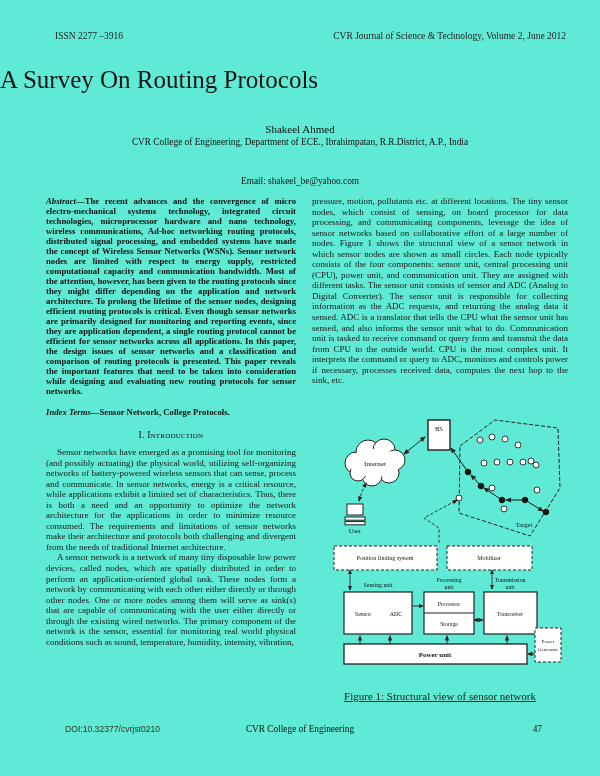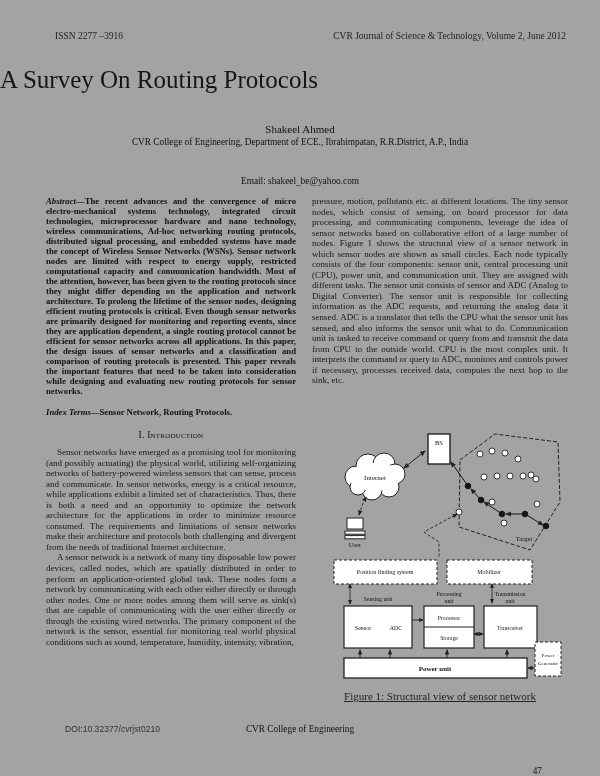--- a/index.html
+++ b/index.html
@@ -1,66 +1,66 @@
 <!DOCTYPE html>
 <html><head>
 <meta charset="utf-8">
 <style>
   * { margin:0; padding:0; box-sizing:border-box; }
   html,body { background:#e8e8e8; }
   .page {
-    position:relative; width:600px; height:776px; background:#a3a3a3;
+    position:relative; width:600px; height:776px; background:#5eead4;
     font-family:"Liberation Serif", serif; color:#111; overflow:hidden;
     margin:0 auto;
   }
   .hdr { position:absolute; top:31px; left:55px; right:34px;
          display:flex; justify-content:space-between; font-size:9.5px; color:#222; }
   .title { position:absolute; top:66px; left:0; width:600px; text-align:left;
            font-size:25px; line-height:27px; font-weight:400; color:#151515; }
   .author { position:absolute; top:123px; left:0; width:600px; text-align:center; font-size:11px; }
   .affil  { position:absolute; top:137px; left:0; width:600px; text-align:center; font-size:9.3px; }
   .email  { position:absolute; top:148px; left:0; width:600px; text-align:center; font-size:9.3px;margin-top:28px; }
   .col { position:absolute; top:196px; }
   .col.left  { left:46px;  width:250px; }
   .col.right { left:312px; width:256px; }
   p.abs { font-size:8.7px; line-height:10px; font-weight:bold; text-align:justify; }
   p.abs .lab, p.idx .lab { font-style:italic; }
   p.idx { font-size:8.7px; line-height:10px; font-weight:bold; text-align:justify; margin-top:11px; }
   h2.sec { font-size:9.6px; font-weight:400; text-align:center; margin:12px 0 7px 0; letter-spacing:.2px; }
   h2.sec .sc { font-variant:small-caps; }
   p.body { font-size:9px; line-height:10.55px; text-align:justify; color:#171717; }
   p.indent { text-indent:11px; }
-  .fig { position:absolute; left:332px; top:430px; width:230px; height:250px; }
+  .fig { position:absolute; left:332px; top:416px; width:230px; height:250px; }
   svg text { font-family:"Liberation Serif", serif; fill:#151515; }
   .caption { position:absolute; left:312px; top:690px; width:256px; text-align:center; font-size:11px; color:#222;text-decoration:underline; }
   .footer { position:absolute; top:724px; left:0; width:600px; height:14px; font-size:9px; }
   .doi { position:absolute; left:65px; top:0; font-family:"Liberation Sans", sans-serif; font-size:8.6px; color:#333; }
   .pub { position:absolute; left:0; right:0; text-align:center; top:0; font-size:9.3px; }
-  .pageno { position:absolute; right:58px; top:0; font-size:9.3px;margin-top:42px; }
+  .pageno { position:absolute; right:58px; top:0; font-size:9.3px; }
 </style>
 </head>
 <body>
 
 <div class="page">
 
   <div class="hdr">
     <span>ISSN 2277 –3916</span>
     <span>CVR Journal of Science &amp; Technology, Volume 2, June 2012</span>
   </div>
 
   <h1 class="title">
     <span>A Survey On Routing Protocols</span><br>
   </h1>
   <div class="author">Shakeel Ahmed</div>
   <div class="affil">CVR College of Engineering, Department of ECE., Ibrahimpatan, R.R.District, A.P., India</div>
   <div class="email">Email: shakeel_be@yahoo.com</div>
 
   <div class="col left">
     <p class="abs"><span class="lab">Abstract</span><span>—The recent advances and the convergence of micro electro-mechanical systems technology, integrated circuit technologies, microprocessor hardware and nano technology, wireless communications, Ad-hoc networking routing protocols, distributed signal processing, and embedded systems have made the concept of Wireless Sensor Networks (WSNs). Sensor network nodes are limited with respect to energy supply, restricted computational capacity and communication bandwidth. Most of the attention, however, has been given to the routing protocols since they might differ depending on the application and network architecture. To prolong the lifetime of the sensor nodes, designing efficient routing protocols is critical. Even though sensor networks are primarily designed for monitoring and reporting events, since they are application dependent, a single routing protocol cannot be efficient for sensor networks across all applications. In this paper, the design issues of sensor networks and a classification and comparison of routing protocols is presented. This paper reveals the important features that need to be taken into consideration while designing and evaluating new routing protocols for sensor networks.</span></p>
-    <p class="idx"><span class="lab">Index Terms</span><span>—Sensor Network, Routing Protocols.</span></p>
+    <p class="idx"><span class="lab">Index Terms</span><span>—Sensor Network, College Protocols.</span></p>
     <h2 class="sec"><span>I.</span> <span class="sc">Introduction</span></h2>
     <p class="body indent">Sensor networks have emerged as a promising tool for monitoring (and possibly actuating) the physical world, utilizing self-organizing networks of battery-powered wireless sensors that can sense, process and communicate. In sensor networks, energy is a critical resource, while applications exhibit a limited set of characteristics. Thus, there is both a need and an opportunity to optimize the network architecture for the applications in order to minimize resource consumed. The requirements and limitations of sensor networks make their architecture and protocols both challenging and divergent from the needs of traditional Internet architecture.</p>
     <p class="body indent">A sensor network is a network of many tiny disposable low power devices, called nodes, which are spatially distributed in order to perform an application-oriented global task. These nodes form a network by communicating with each other either directly or through other nodes. One or more nodes among them will serve as sink(s) that are capable of communicating with the user either directly or through the existing wired networks. The primary component of the network is the sensor, essential for monitoring real world physical conditions such as sound, temperature, humidity, intensity, vibration,</p>
   </div>
 
   <div class="col right">
     <p class="body">pressure, motion, pollutants etc. at different locations. The tiny sensor nodes, which consist of sensing, on board processor for data processing, and communicating components, leverage the idea of sensor networks based on collaborative effort of a large number of nodes. Figure 1 shows the structural view of a sensor network in which sensor nodes are shown as small circles. Each node typically consists of the four components: sensor unit, central processing unit (CPU), power unit, and communication unit. They are assigned with different tasks. The sensor unit consists of sensor and ADC (Analog to Digital Converter). The sensor unit is responsible for collecting information as the ADC requests, and returning the analog data it sensed. ADC is a translator that tells the CPU what the sensor unit has sensed, and also informs the sensor unit what to do. Communication unit is tasked to receive command or query from and transmit the data from CPU to the outside world. CPU is the most complex unit. It interprets the command or query to ADC, monitors and controls power if necessary, processes received data, computes the next hop to the sink, etc.</p>
   </div>
 
   <div class="fig">

